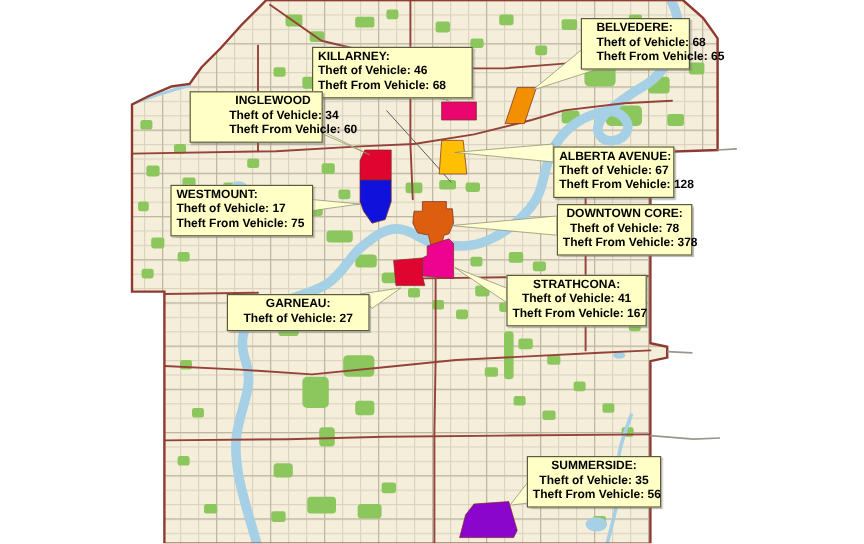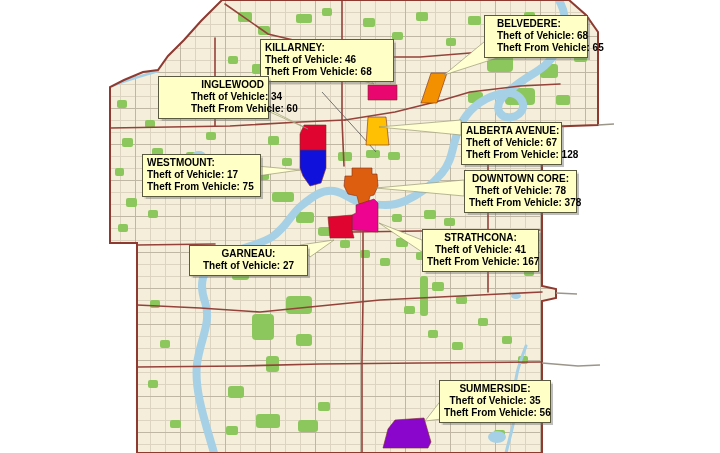--- a/index.html
+++ b/index.html
@@ -197,31 +197,31 @@
         <polygon points="379,127 461,120 461,135" fill="#FFFFD2" stroke="#8a8a66" stroke-width="0.6"></polygon>
         <polygon points="300,170 257,166 257,176" fill="#FFFFD2" stroke="#8a8a66" stroke-width="0.6"></polygon>
         <polygon points="376,188 464,180 464,196" fill="#FFFFD2" stroke="#8a8a66" stroke-width="0.6"></polygon>
         <polygon points="379,223 422,240 422,252" fill="#FFFFD2" stroke="#8a8a66" stroke-width="0.6"></polygon>
         <polygon points="334,240 300,245 310,257" fill="#FFFFD2" stroke="#8a8a66" stroke-width="0.6"></polygon>
         <polygon points="425,421 442,399 459,417" fill="#FFFFD2" stroke="#8a8a66" stroke-width="0.6"></polygon>
       </g>
 </svg>
 
 <div id="labels-layer">
-      <div class="nlabel" style="left: 484px; top: 15px; width: 104px; text-align: left; padding-left: 12px;">
+      <div class="nlabel" style="left: 484px; top: 15px; width: 91px; text-align: left; padding-left: 12px;">
         <div>BELVEDERE:</div>
         <div>Theft of Vehicle: 68</div>
         <div>Theft From Vehicle: 65</div>
       </div>
       <div class="nlabel" style="left: 260px; top: 39px; width: 134px; text-align: left;">
         <div>KILLARNEY:</div>
         <div>Theft of Vehicle: 46</div>
         <div>Theft From Vehicle: 68</div>
       </div>
-      <div class="nlabel" style="left: 158px; top: 76px; width: 111px; text-align: right; padding-left: 32px;">
+      <div class="nlabel" style="left: 158px; top: 76px; width: 111px; text-align: center; padding-left: 32px;">
         <div>INGLEWOOD</div>
         <div>Theft of Vehicle: 34</div>
         <div>Theft From Vehicle: 60</div>
       </div>
       <div class="nlabel" style="left: 461px; top: 122px; width: 101px; text-align: left;">
         <div>ALBERTA AVENUE:</div>
         <div>Theft of Vehicle: 67</div>
         <div>Theft From Vehicle: 128</div>
       </div>
       <div class="nlabel" style="left: 142px; top: 154px; width: 119px; text-align: left;">

